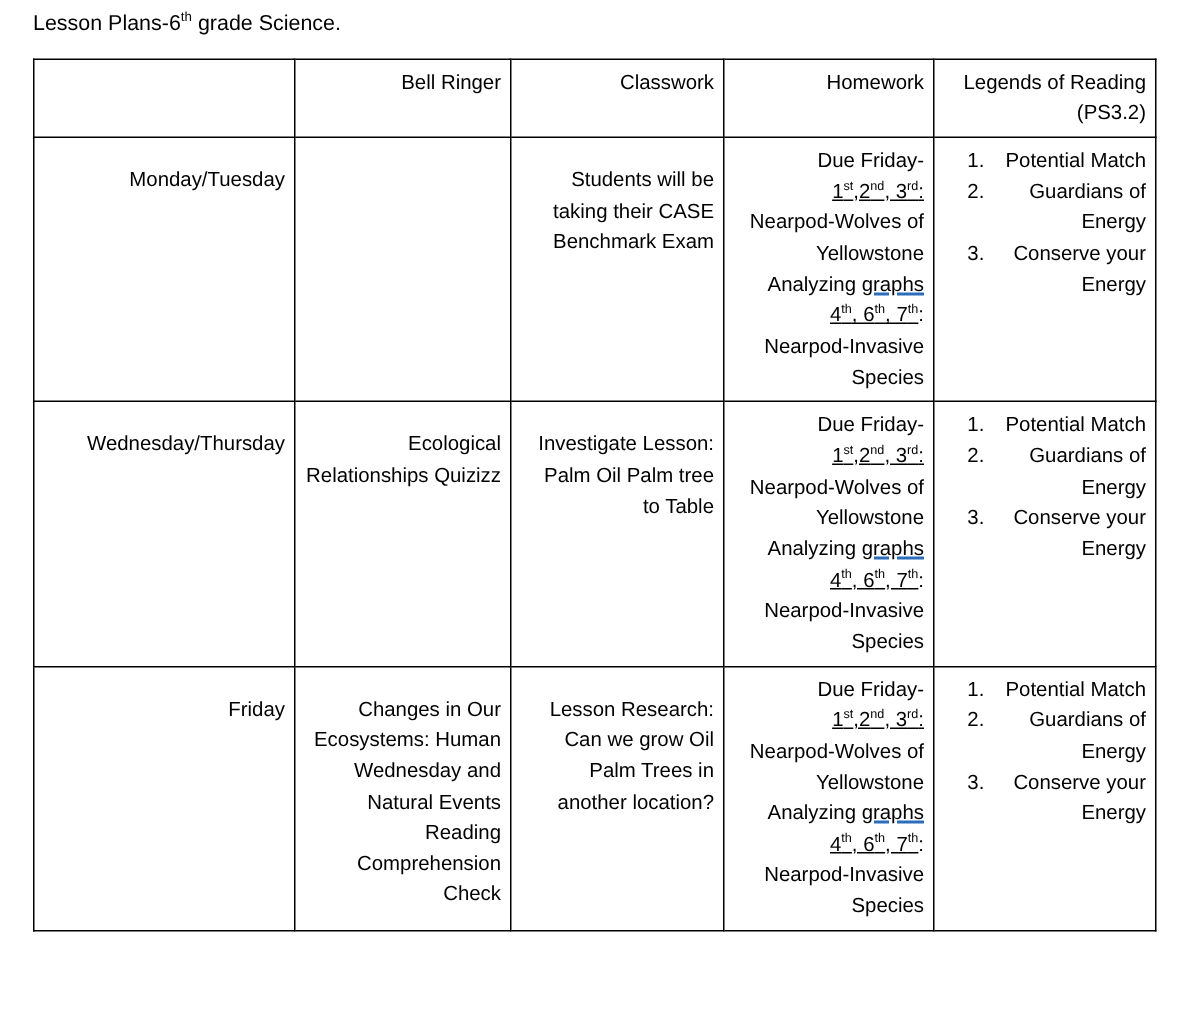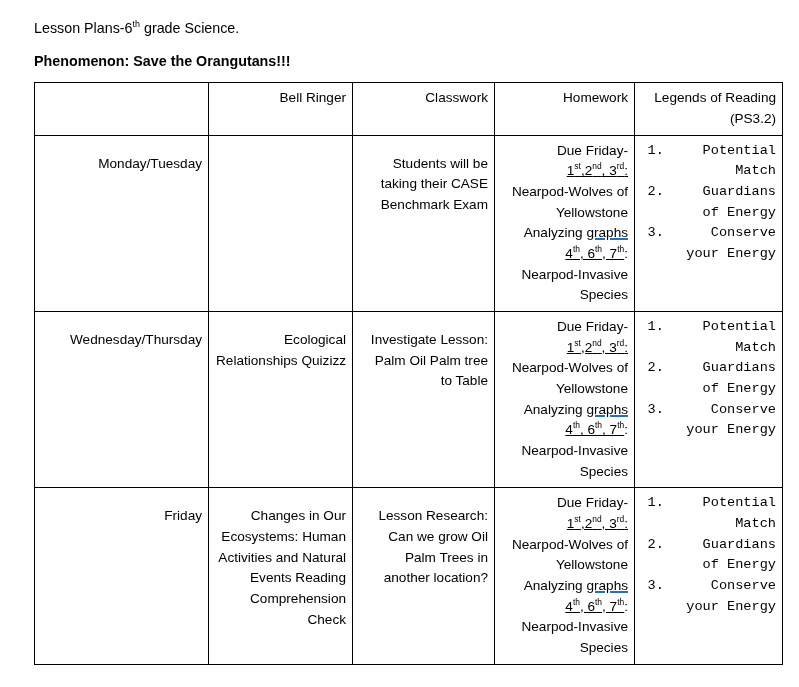--- a/index.html
+++ b/index.html
@@ -11,21 +11,21 @@
     width: 799px;
     height: 687px;
     font-family: "Liberation Sans", sans-serif;
     color: #000000;
     overflow: hidden;
   }
   .page {
     position: relative;
     width: 666px;
     height: 687px;
-    padding: 12px;
+    padding: 0;
     box-sizing: border-box;
   }
   .doc-header {
     padding: 6px 0 0 22px;
   }
   .doc-line {
     font-size: 14.3px;
     line-height: 1.45;
     margin: 0 0 12px 0;
     white-space: pre-wrap;
@@ -75,37 +75,35 @@
     color: #000000;
     text-decoration: underline;
     text-decoration-color: #2a6ebb;
     text-decoration-thickness: 1.5px;
     cursor: pointer;
   }
   ol.legends {
     margin: 0;
     padding-left: 30px;
     list-style-position: outside;
-    font-family: Liberation Mono, monospace;
   }
   ol.legends li {
     padding-left: 9px;
     margin: 0 0 0 0;
     line-height: 1.52;
   }
   .hw-block { display: block; }
 </style>
 </head>
 <body>
 
 <div class="page">
 
   <div class="doc-header">
     <p class="doc-line"><span>Lesson Plans-6</span><sup>th</sup><span> grade Science.</span></p>
-    <p class="doc-line bold">Phenomenon: Save the Orangutans!!!</p>
   </div>
 
   <table class="plans">
     <colgroup>
       <col class="c-day">
       <col class="c-bell">
       <col class="c-class">
       <col class="c-home">
       <col class="c-legends">
     </colgroup>
@@ -170,21 +168,21 @@
             <li>Conserve your Energy</li>
           </ol>
         </td>
       </tr>
 
       <tr>
         <td>
             <span class="cell-text">Friday</span>
           </td>
         <td>
-            <span class="cell-text">Changes in Our Ecosystems: Human Activities and Natural Events Reading Comprehension Check</span>
+            <span class="cell-text">Changes in Our Ecosystems: Human Wednesday and Natural Events Reading Comprehension Check</span>
           </td>
         <td>
             <span class="cell-text">Lesson Research: Can we grow Oil Palm Trees in another location?</span>
           </td>
         <td>
           <span class="hw-block">Due Friday-</span>
           <span class="hw-block"><span class="u"><span>1</span><sup>st</sup><span>,2</span><sup>nd</sup><span>, 3</span><sup>rd</sup><span>:</span></span></span>
           <span class="hw-block"><span>Nearpod-Wolves of Yellowstone Analyzing </span><a class="link">graphs</a></span>
           <span class="hw-block"><span class="u"><span>4</span><sup>th</sup><span>, 6</span><sup>th</sup><span>, 7</span><sup>th</sup></span><span>:</span></span>
           <span class="hw-block">Nearpod-Invasive Species</span>

